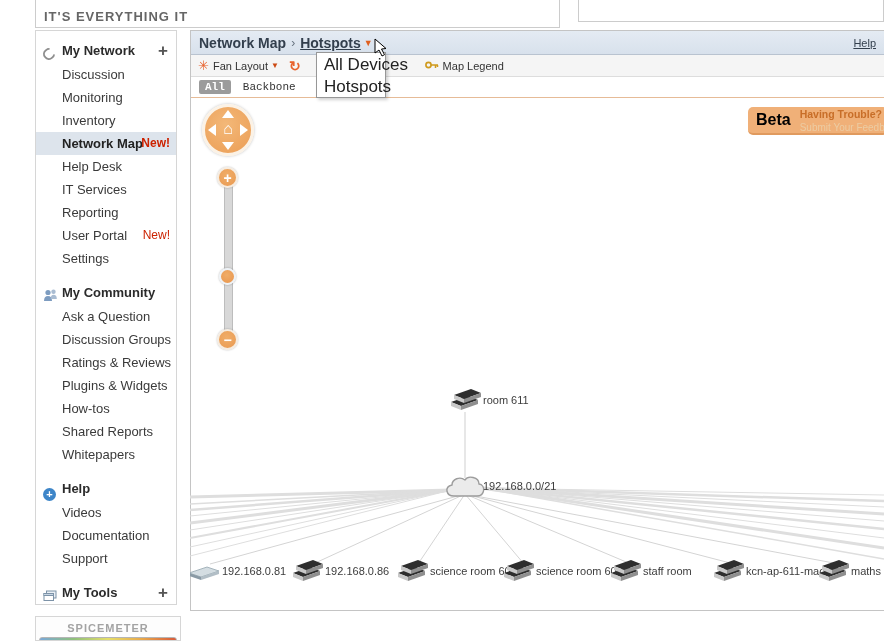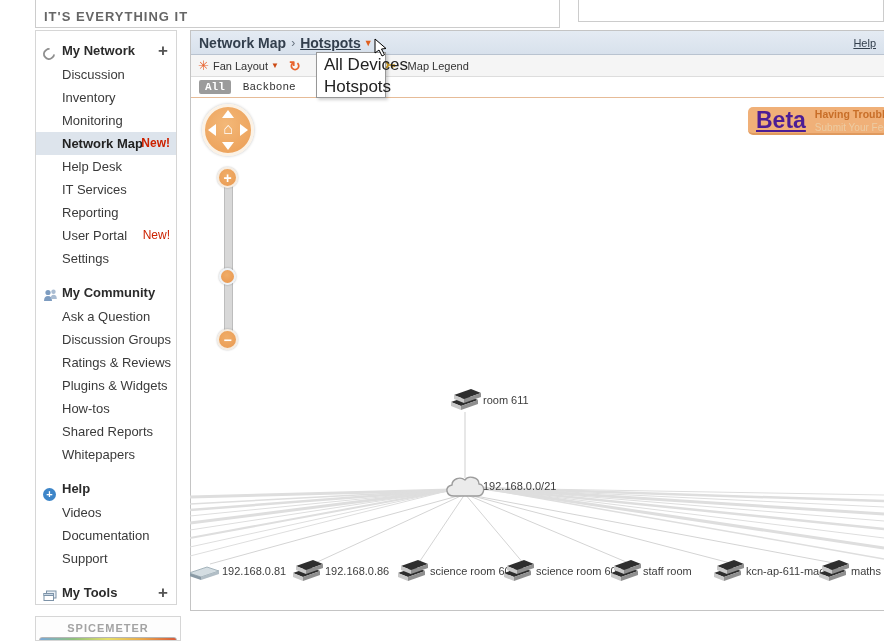--- a/index.html
+++ b/index.html
@@ -57,21 +57,21 @@
   #breadcrumb-bar .bc-caret { color:#e06020; font-size:9px; margin-left:3px; cursor:pointer; }
   #breadcrumb-bar .bc-help { margin-left:auto; font-size:11px; color:#333f4d;
     text-decoration:underline; cursor:pointer; }
 
   #toolbar { position:absolute; left:0; top:24px; width:100%; height:22px;
     background:#f5f5f5; border-bottom:1px solid #dddddd; display:flex;
     align-items:center; padding:0 7px; font-size:11px; color:#333; }
   #toolbar .star { color:#e8622d; font-size:13px; margin-right:4px; }
   #toolbar .caret { color:#cc4a14; font-size:8px; margin-left:3px; }
   #toolbar .refresh { color:#e8622d; font-size:14px; font-weight:bold; margin:0 8px 0 10px; }
-  #toolbar .legend-wrap { margin-left:73px; display:flex; align-items:center;gap:8px; }
+  #toolbar .legend-wrap { margin-left:116px; display:flex; align-items:center; }
   #toolbar .legend-wrap svg { margin-right:4px; }
 
   #tab-row { position:absolute; left:0; top:46px; width:100%; height:21px;
     background:#fff; border-bottom:1px solid #e6bb97; display:flex; align-items:center;
     padding:0 8px; font-size:11px;font-family:Liberation Mono, monospace; }
   #tab-row .tab-all { background:#9b9b9b; color:#fff; font-weight:bold; border-radius:2px;
     padding:1px 6px; cursor:pointer; }
   #tab-row .tab-backbone { margin-left:12px; color:#333; cursor:pointer; }
 
   
@@ -100,41 +100,41 @@
   #zoom-in  { left:217px; top:167px; }
   #zoom-out { left:217px; top:329px; }
   #zoom-handle { left:219px; top:268px; width:17px; height:17px; border-radius:50%;
     background:radial-gradient(circle at 45% 38%, #f0ad68, #e8954d);
     border:2px solid #eef2f6; box-shadow:0 0 2px rgba(0,0,0,.35); z-index:11; cursor:grab; }
 
   
   #beta-badge { left:748px; top:107px; width:140px; height:28px; background:#f0b078;
     border-bottom:2px solid #e09a5e; border-radius:5px; display:flex; align-items:center;
     padding:0 8px; z-index:12; overflow:hidden; cursor:pointer; }
-  #beta-badge .beta-word { font-size:23px; font-weight:bold; color:#4c1d95;text-decoration:underline; }
+  #beta-badge .beta-word { font-size:16px; font-weight:bold; color:#000000; }
   #beta-badge .beta-col { margin-left:9px; line-height:11px; white-space:nowrap; }
   #beta-badge .beta-l1 { font-size:10.5px; font-weight:bold; color:#c86e28; }
   #beta-badge .beta-l2 { font-size:10px; color:#eccca3; }
 
   #map-svg { left:190px; top:97px; z-index:2; }
   #cursor { left:374px; top:38px; z-index:40; pointer-events:none; }
 </style>
 </head>
 <body>
 
 <div class="abs" id="top-remnant-1">
   <div class="tagline">IT'S EVERYTHING IT</div>
 </div>
 <div class="abs" id="top-remnant-2"></div>
 
 <div class="abs" id="sidebar">
     <div class="side-header"><span class="sec-icon"><span class="ring-icon"></span></span><span>My Network</span><span class="plus">+</span></div>
     <div class="side-item"><span>Discussion</span></div>
+    <div class="side-item"><span>Monitoring</span></div>
     <div class="side-item"><span>Inventory</span></div>
-    <div class="side-item"><span>Monitoring</span></div>
     <div class="side-item selected"><span>Network Map</span><span class="newbadge">New!</span></div>
     <div class="side-item"><span>Help Desk</span></div>
     <div class="side-item"><span>IT Services</span></div>
     <div class="side-item"><span>Reporting</span></div>
     <div class="side-item"><span>User Portal</span><span class="newbadge">New!</span></div>
     <div class="side-item"><span>Settings</span></div>
     <div class="side-header"><span class="sec-icon"><svg width="15" height="13" viewBox="0 0 15 13">
           <circle cx="5" cy="3.5" r="2.6" fill="#7d9cc0"></circle>
           <path d="M1 12 Q1 7 5 7 Q9 7 9 12 Z" fill="#7d9cc0"></path>
           <circle cx="10.5" cy="2.8" r="2.2" fill="#a9bcd2"></circle>

